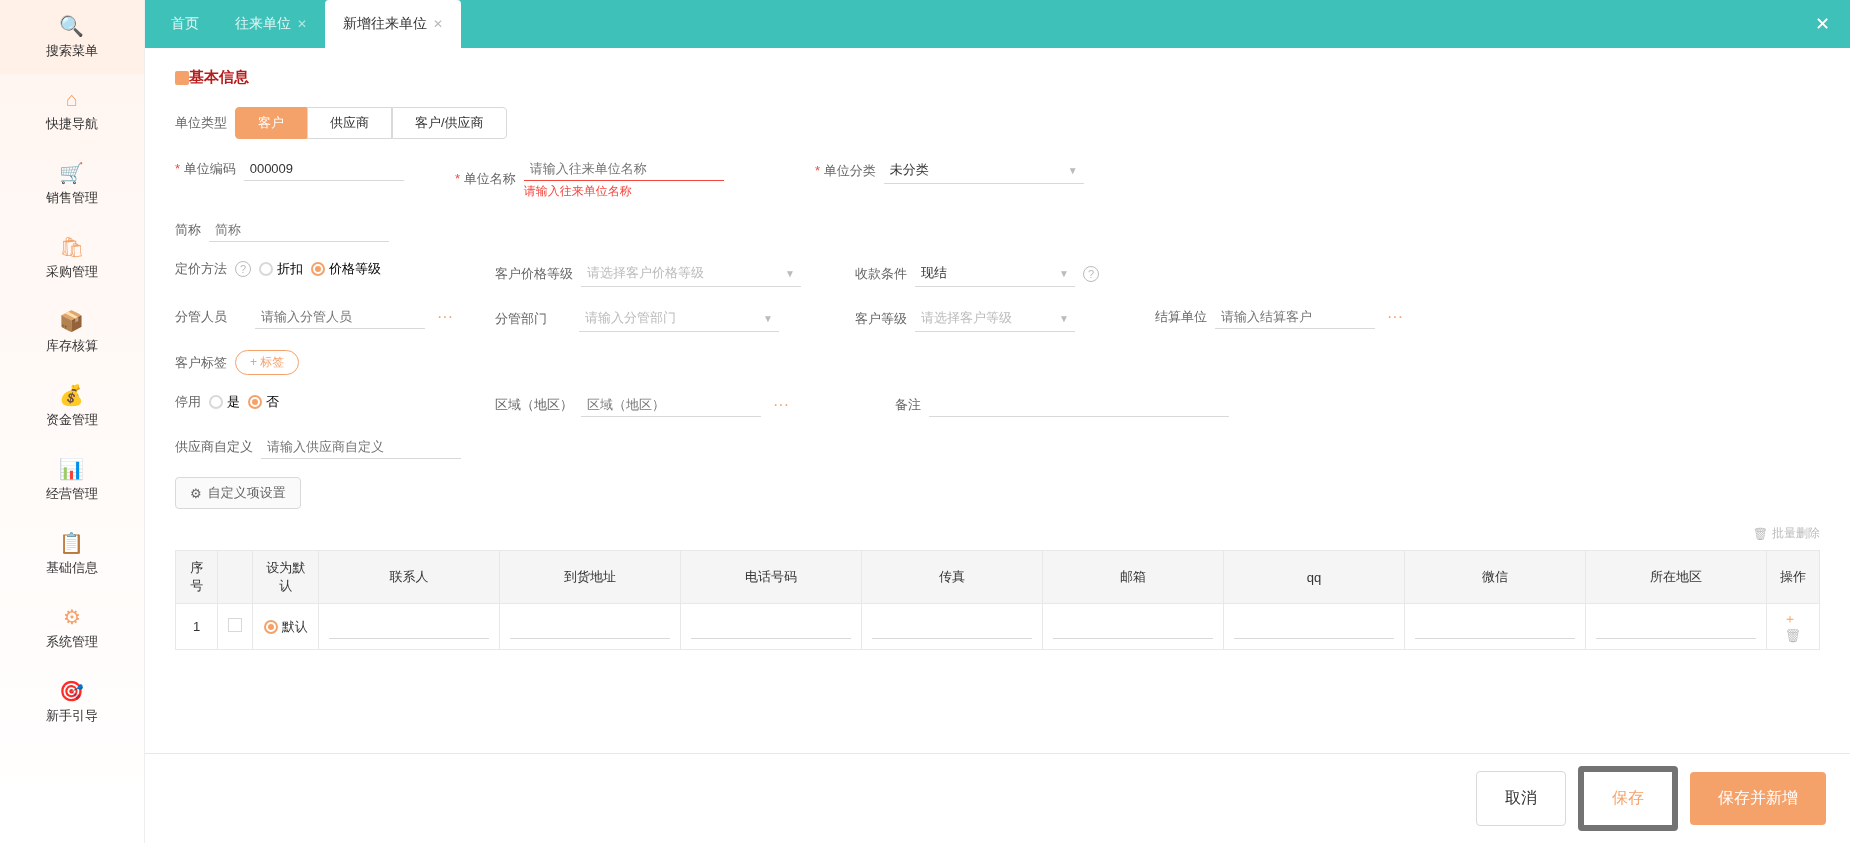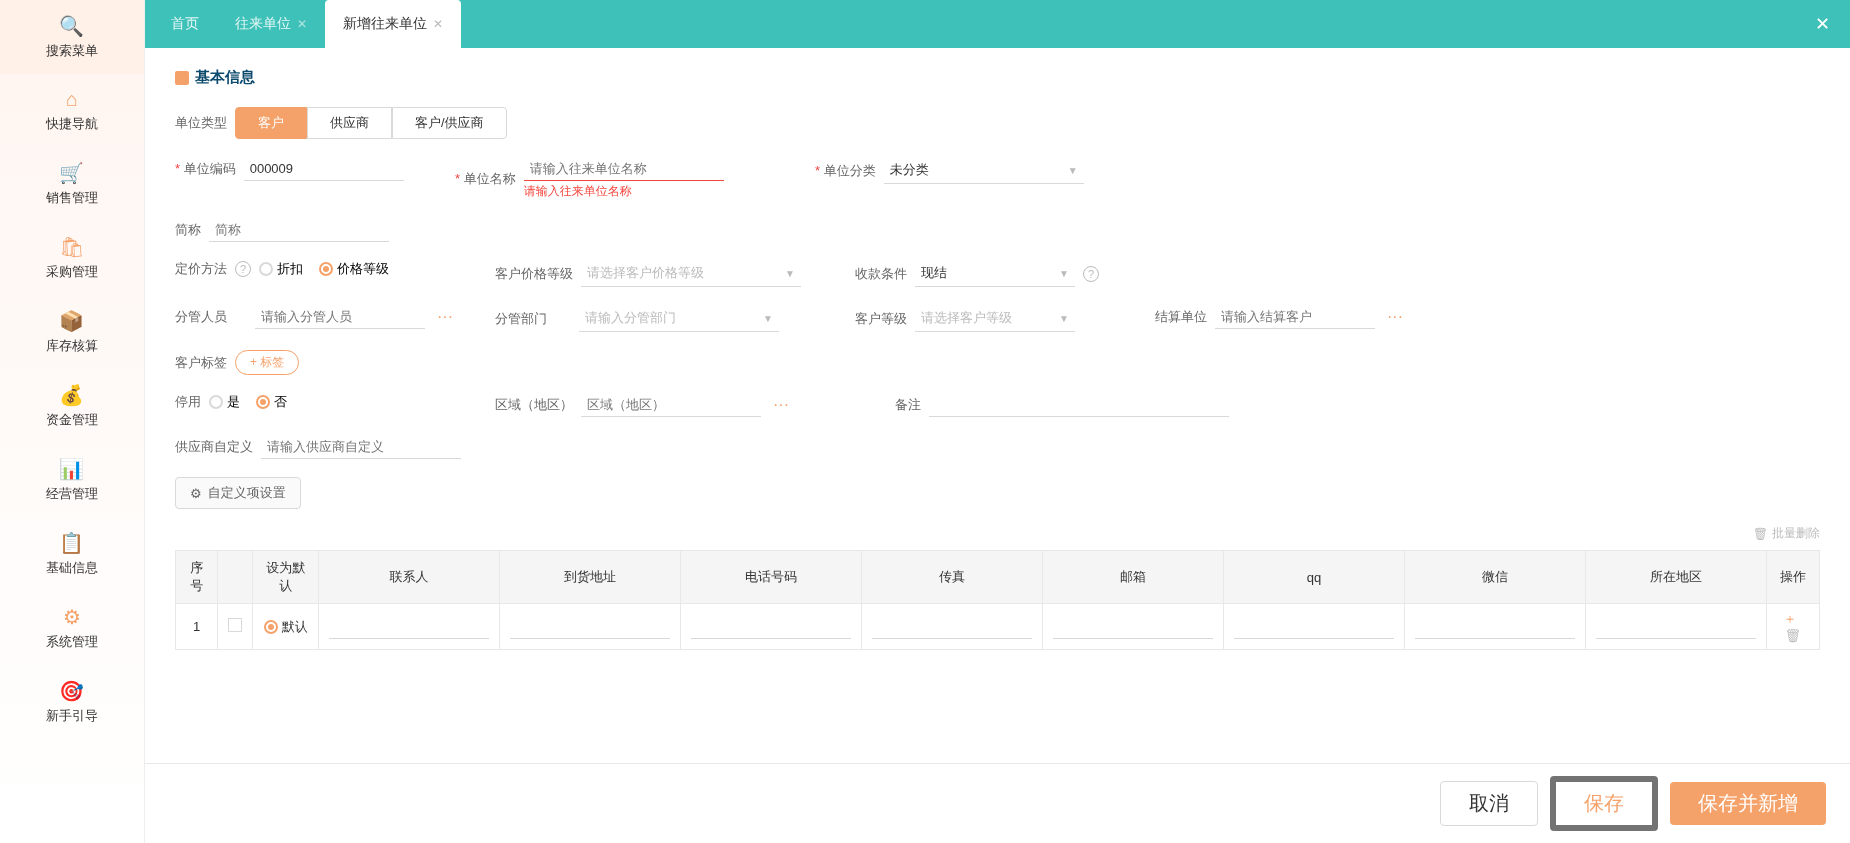--- a/index.html
+++ b/index.html
@@ -80,25 +80,24 @@
       flex: 1;
       overflow-y: auto;
       background: #fff;
       padding: 20px 30px;
     }
 
     
     .section-header {
       display: flex;
       align-items: center;
-      gap: 6px;
       margin-bottom: 20px;
       font-size: 15px;
       font-weight: bold;
-      color: #0c4a6e;
+      color: #b91c1c;
     }
     .section-header .icon-flag {
       width: 16px;
       height: 16px;
       background: #f5a26a;
       display: inline-block;
       border-radius: 2px;
       position: relative;
     }
 
@@ -183,21 +182,21 @@
       position: relative;
     }
     .form-select .placeholder { color: #bbb; flex: 1; }
     .form-select .chevron { color: #bbb; font-size: 10px; }
     .form-select .value { flex: 1; }
 
     
     .radio-group {
       display: flex;
       align-items: center;
-      gap: 16px;
+      gap: 8px;
     }
     .radio-item {
       display: flex;
       align-items: center;
       gap: 4px;
       cursor: pointer;
       font-size: 13px;
     }
     .radio-circle {
       width: 14px;
@@ -301,23 +300,23 @@
       display: flex;
       align-items: center;
       justify-content: flex-end;
       padding: 12px 24px;
       background: #fff;
       border-top: 1px solid #e8e8e8;
       gap: 12px;
       flex-shrink: 0;
     }
     .btn {
-      padding: 8px 28px;
+      padding: 16px 28px;
       border-radius: 4px;
-      font-size: 20px;
+      font-size: 16px;
       cursor: pointer;
       border: none;
     }
     .btn-default {
       background: #fff;
       border: 1px solid #d9d9d9;
       color: #333;
     }
     .btn-primary {
       background: #fff;

